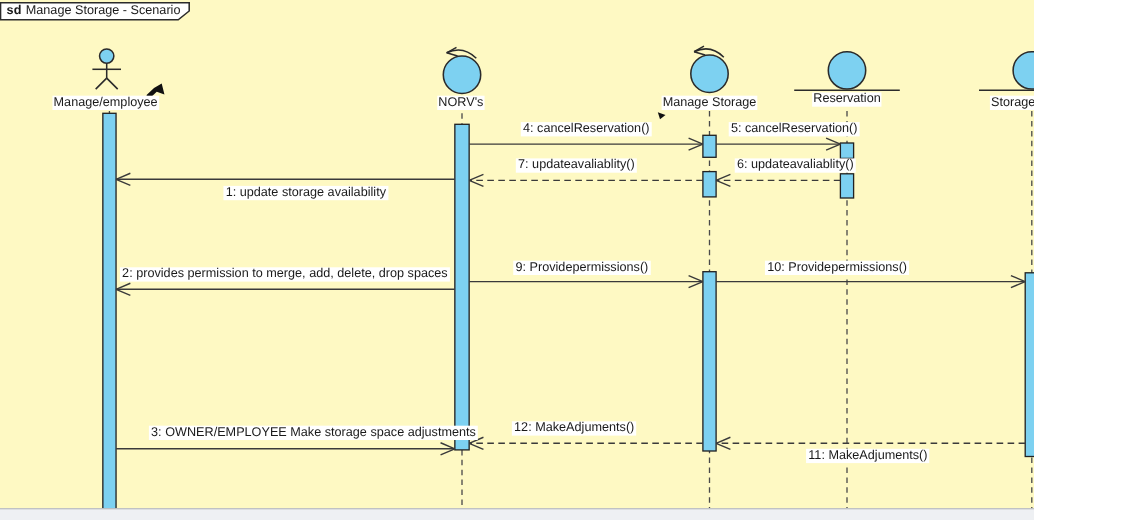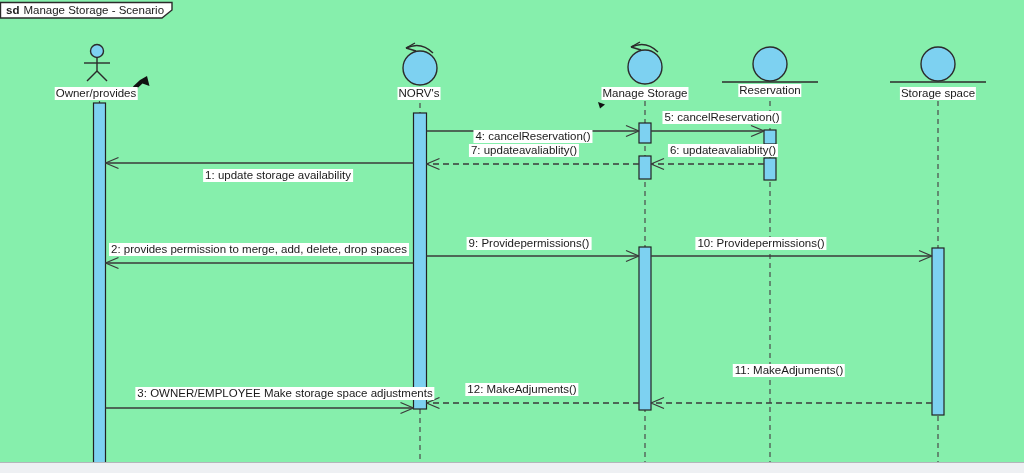--- a/index.html
+++ b/index.html
@@ -1,17 +1,17 @@
 <!DOCTYPE html>
 <html><head>
 <meta charset="utf-8">
 <style>
   html,body{margin:0;padding:0;background:#fff;}
   #canvas{
-    position:relative; width:1024px; height:473px; background:#86efac;
+    position:relative; width:940px; height:473px; background:#fef9c3;
     font-family:"Liberation Sans", sans-serif; overflow:hidden;
     color:#1a1a1a;
   }
   #canvas svg{position:absolute;left:0;top:0;}
   .lbl{
     position:absolute; white-space:nowrap; font-size:11.5px; line-height:13px;
     background:#ffffff; padding:0 2px; transform:translateX(-50%);
   }
   .llname{
     position:absolute; white-space:nowrap; font-size:11.5px; line-height:13px;
@@ -148,32 +148,32 @@
     </g>
     <g fill="#111">
       <path d="M 598,102 l 7,2.5 l -5,4 z"></path>
     </g>
   </svg>
 
   <div class="frame-label">
     <span class="kw">sd</span><span>Manage Storage - Scenario</span>
   </div>
 
-  <div class="llname" style="left:96px;  top:87px;">Owner/provides</div>
+  <div class="llname" style="left:96px;  top:87px;">Manage/employee</div>
   <div class="llname" style="left:419px; top:87px;">NORV's</div>
   <div class="llname" style="left:645px; top:87px;">Manage Storage</div>
   <div class="llname" style="left:770px; top:84px;">Reservation</div>
   <div class="llname" style="left:938px; top:87px;">Storage space</div>
 
   <div class="lbl" style="left:237px; top:169px;margin-left:41px;">1: update storage availability</div>
   <div class="lbl" style="left:259px; top:243px;">2: provides permission to merge, add, delete, drop spaces</div>
   <div class="lbl" style="left:259px; top:387px;margin-left:26px;">3: OWNER/EMPLOYEE Make storage space adjustments</div>
-  <div class="lbl" style="left:533px; top:111px;margin-top:19px;">4: cancelReservation()</div>
+  <div class="lbl" style="left:533px; top:111px;">4: cancelReservation()</div>
   <div class="lbl" style="left:722px; top:111px;">5: cancelReservation()</div>
   <div class="lbl" style="left:723px; top:144px;">6: updateavaliablity()</div>
   <div class="lbl" style="left:524px; top:144px;">7: updateavaliablity()</div>
   <div class="lbl" style="left:529px; top:237px;">9: Providepermissions()</div>
   <div class="lbl" style="left:761px; top:237px;">10: Providepermissions()</div>
-  <div class="lbl" style="left:789px; top:364px;">11: MakeAdjuments()</div>
+  <div class="lbl" style="left:789px; top:408px;">11: MakeAdjuments()</div>
   <div class="lbl" style="left:522px; top:383px;">12: MakeAdjuments()</div>
 
   <div class="bottom-strip"></div>
 </div>
 
 </body></html>

